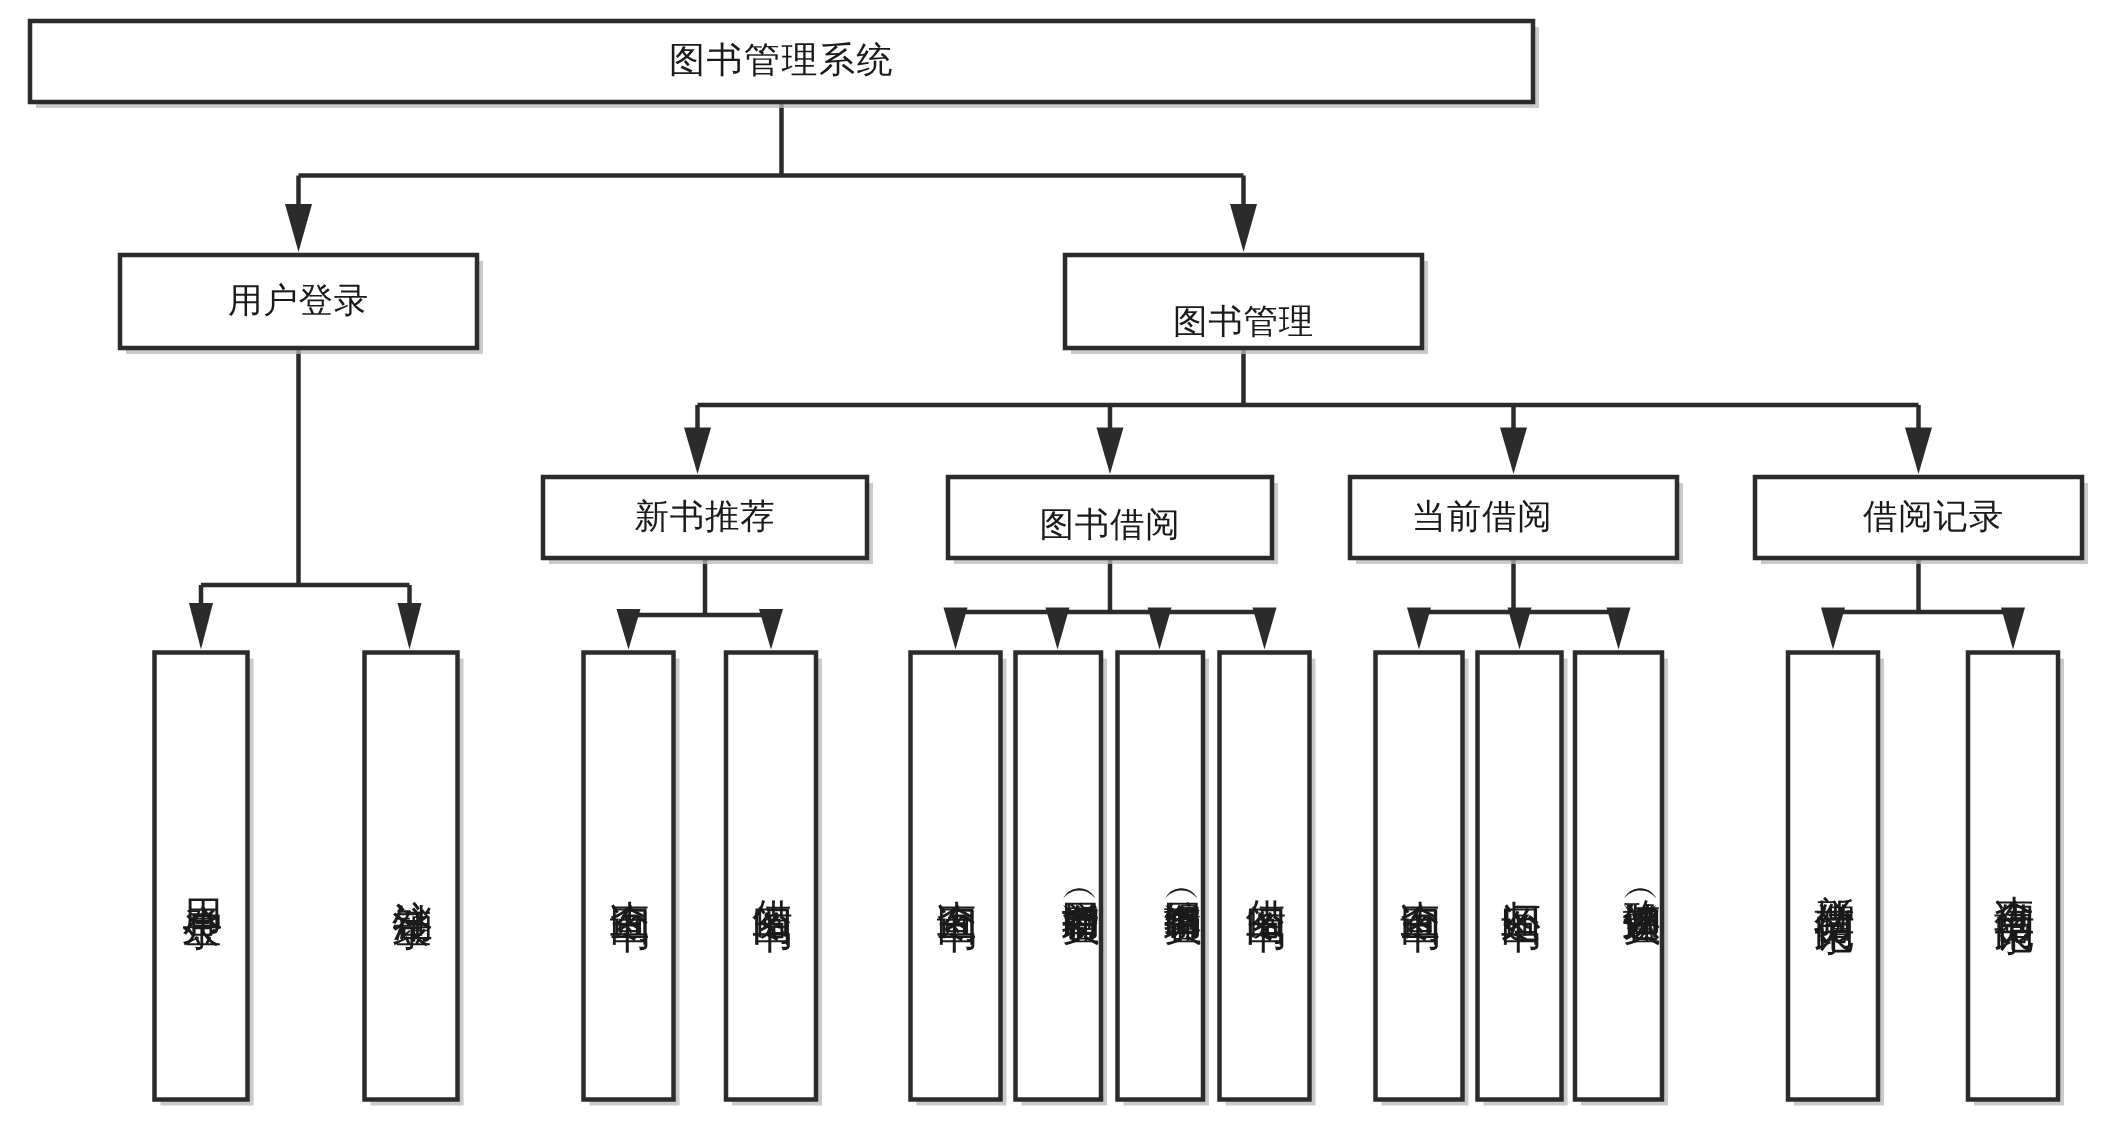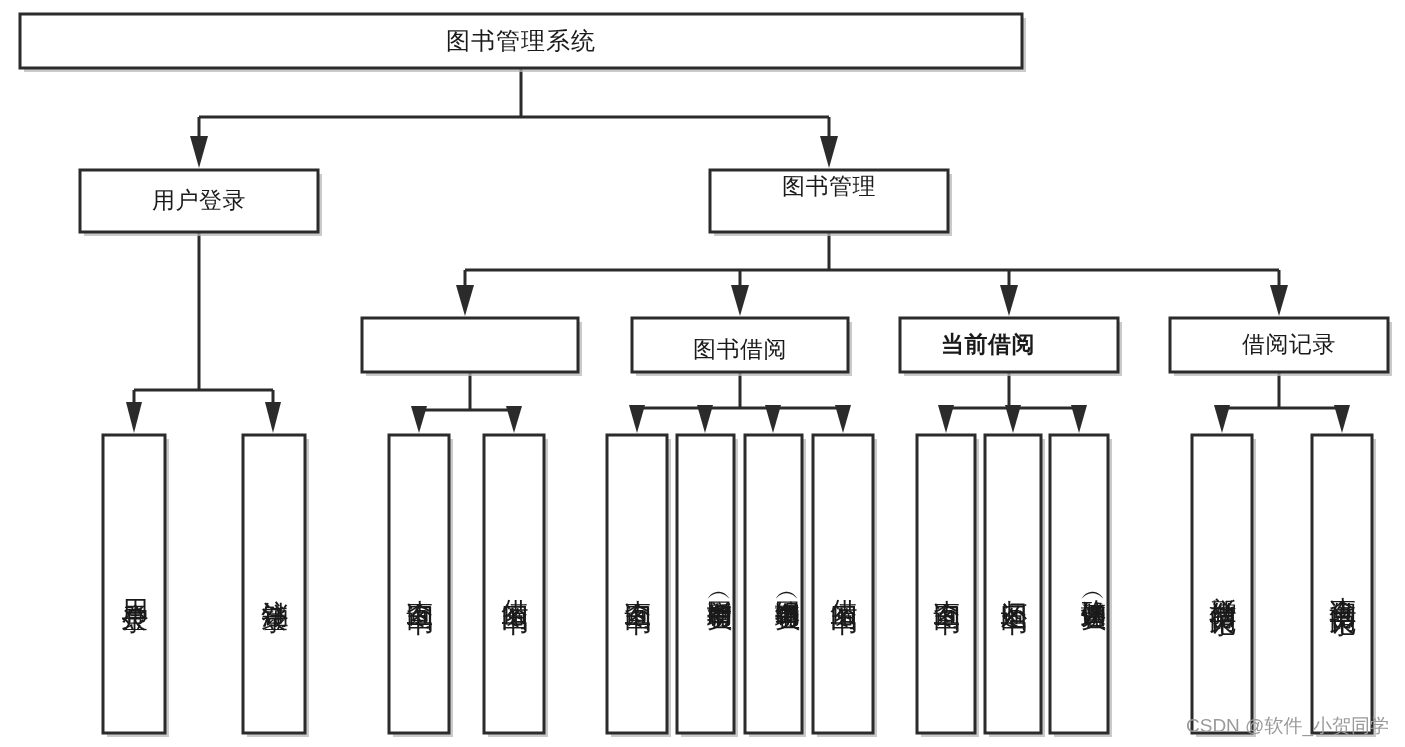--- a/index.html
+++ b/index.html
@@ -257,35 +257,35 @@
     </g>
     <g>
       <rect class="node-shadow" x="1316" y="439" width="60" height="298"></rect>
       <rect class="node-box" x="1312" y="435" width="60" height="298"></rect>
     </g>
   </svg>
 
   <div class="node-label label-root" style="left:20px; top:14px; width:1002px; height:54px;">图书管理系统</div>
 
   <div class="node-label label-h" style="left:80px; top:170px; width:238px; height:62px;">用户登录</div>
-  <div class="node-label label-h" style="left:710px; top:158px; width:238px; height:58px;">图书管理</div>
-
+  <div class="node-label label-h" style="left:710px; top:186px; width:238px; height:58px;">图书管理</div>
+
+  <div class="node-label label-h" style="left:362px; top:318px; width:216px; height:54px;">新书推荐</div>
   <div class="node-label label-h" style="left:632px; top:318px; width:216px; height:64px;">图书借阅</div>
-  <div class="node-label label-h" style="left:900px; top:318px; width:176px; height:54px;font-weight:bold;">当前借阅</div>
+  <div class="node-label label-h" style="left:900px; top:318px; width:176px; height:54px;">当前借阅</div>
   <div class="node-label label-h" style="left:1170px; top:318px; width:238px; height:54px;">借阅记录</div>
 
   <div class="node-label label-v" style="left:103px; top:435px; width:62px; height:298px;">用户登录</div>
   <div class="node-label label-v" style="left:243px; top:435px; width:62px; height:298px;">注销登录</div>
   <div class="node-label label-v" style="left:389px; top:435px; width:60px; height:298px;">查询图书</div>
   <div class="node-label label-v" style="left:484px; top:435px; width:60px; height:298px;">借阅图书</div>
   <div class="node-label label-v" style="left:607px; top:435px; width:60px; height:298px;">查询图书</div>
   <div class="node-label label-v label-v-sm" style="left:677px; top:435px; width:57px; height:298px; align-items:flex-start;">新增图书（管理员）</div>
   <div class="node-label label-v label-v-sm" style="left:745px; top:435px; width:57px; height:298px; align-items:flex-start;">编辑图书（管理员）</div>
   <div class="node-label label-v" style="left:813px; top:435px; width:60px; height:298px;">借阅图书</div>
   <div class="node-label label-v" style="left:917px; top:435px; width:58px; height:298px;">查询图书</div>
   <div class="node-label label-v" style="left:985px; top:435px; width:56px; height:298px;">归还图书</div>
   <div class="node-label label-v label-v-sm" style="left:1050px; top:435px; width:58px; height:298px; align-items:flex-start;">确认归还（管理员）</div>
   <div class="node-label label-v" style="left:1192px; top:435px; width:60px; height:298px;">新增借阅记录</div>
   <div class="node-label label-v" style="left:1312px; top:435px; width:60px; height:298px;">查询借阅记录</div>
 
-  <div class="watermark">CSDN @软件_小贺同学</div>
 
 </div>
 
 </body></html>

